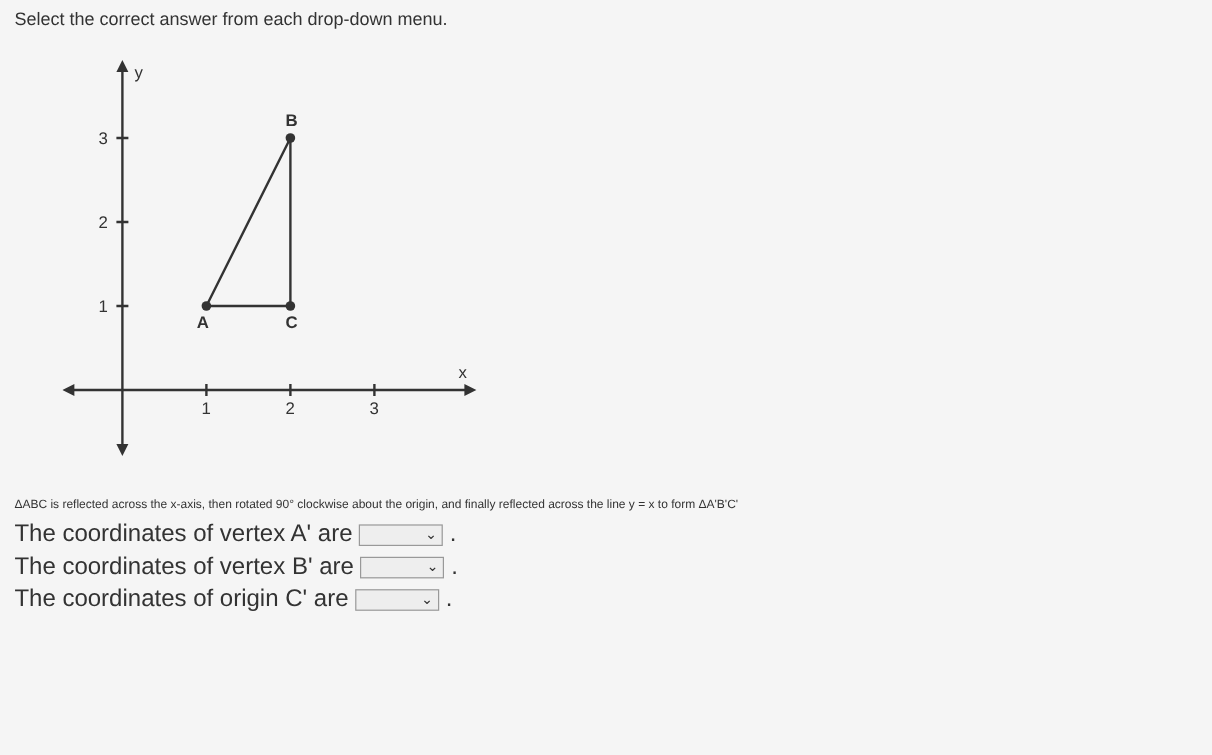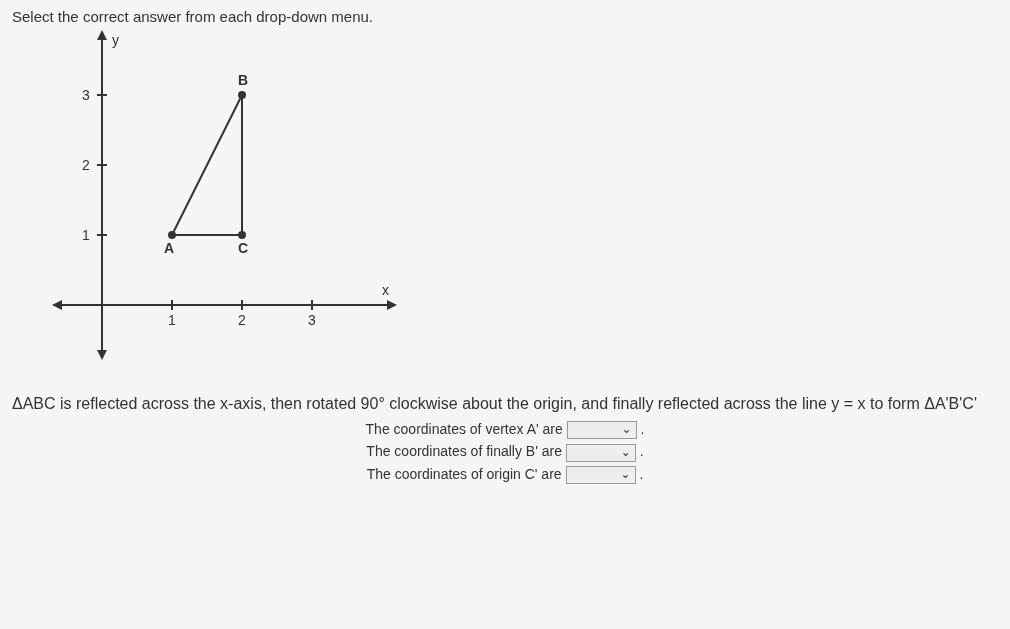--- a/index.html
+++ b/index.html
@@ -5,46 +5,46 @@
     body {
       font-family: Arial, sans-serif;
       font-size: 14px;
       color: #333;
       margin: 0;
       padding: 8px 12px;
       background: #f5f5f5;
       width: 986px;
     }
     .instruction {
+      margin-bottom: 20px;
       font-size: 15px;
     }
     .graph-container {
       position: relative;
       width: 360px;
       height: 340px;
       margin-left: 40px;
       margin-bottom: 30px;
     }
     svg.graph {
       position: absolute;
       top: 0;
       left: 0;
     }
     .axis-arrow { fill: #333; }
     .tick-text { font-size: 14px; fill: #333; }
     .point-label { font-size: 14px; fill: #333; font-weight: bold; }
     .axis-label { font-size: 14px; fill: #333; }
     .description {
       margin-bottom: 8px;
-      font-size: 16px;
+      font-size: 10px;
     }
     .answer-line {
       margin: 4px 0;
-      font-size: 14px;
-      text-align: center;
+      font-size: 20px;
     }
     .dropdown {
       display: inline-block;
       border: 1px solid #999;
       background: #eee;
       width: 70px;
       height: 18px;
       vertical-align: middle;
       position: relative;
       text-align: right;
@@ -105,19 +105,19 @@
   </svg>
 </div>
 
 <div class="description">ΔABC is reflected across the x-axis, then rotated 90° clockwise about the origin, and finally reflected across the line y = x to form ΔA'B'C'</div>
 
 <div class="answer-line">
   <span>The coordinates of vertex A' are </span>
   <span class="dropdown"></span> .
 </div>
 <div class="answer-line">
-  <span>The coordinates of finally B' are </span>
+  <span>The coordinates of vertex B' are </span>
   <span class="dropdown"></span> .
 </div>
 <div class="answer-line">
   <span>The coordinates of origin C' are </span>
   <span class="dropdown"></span> .
 </div>
 
 </body></html>

